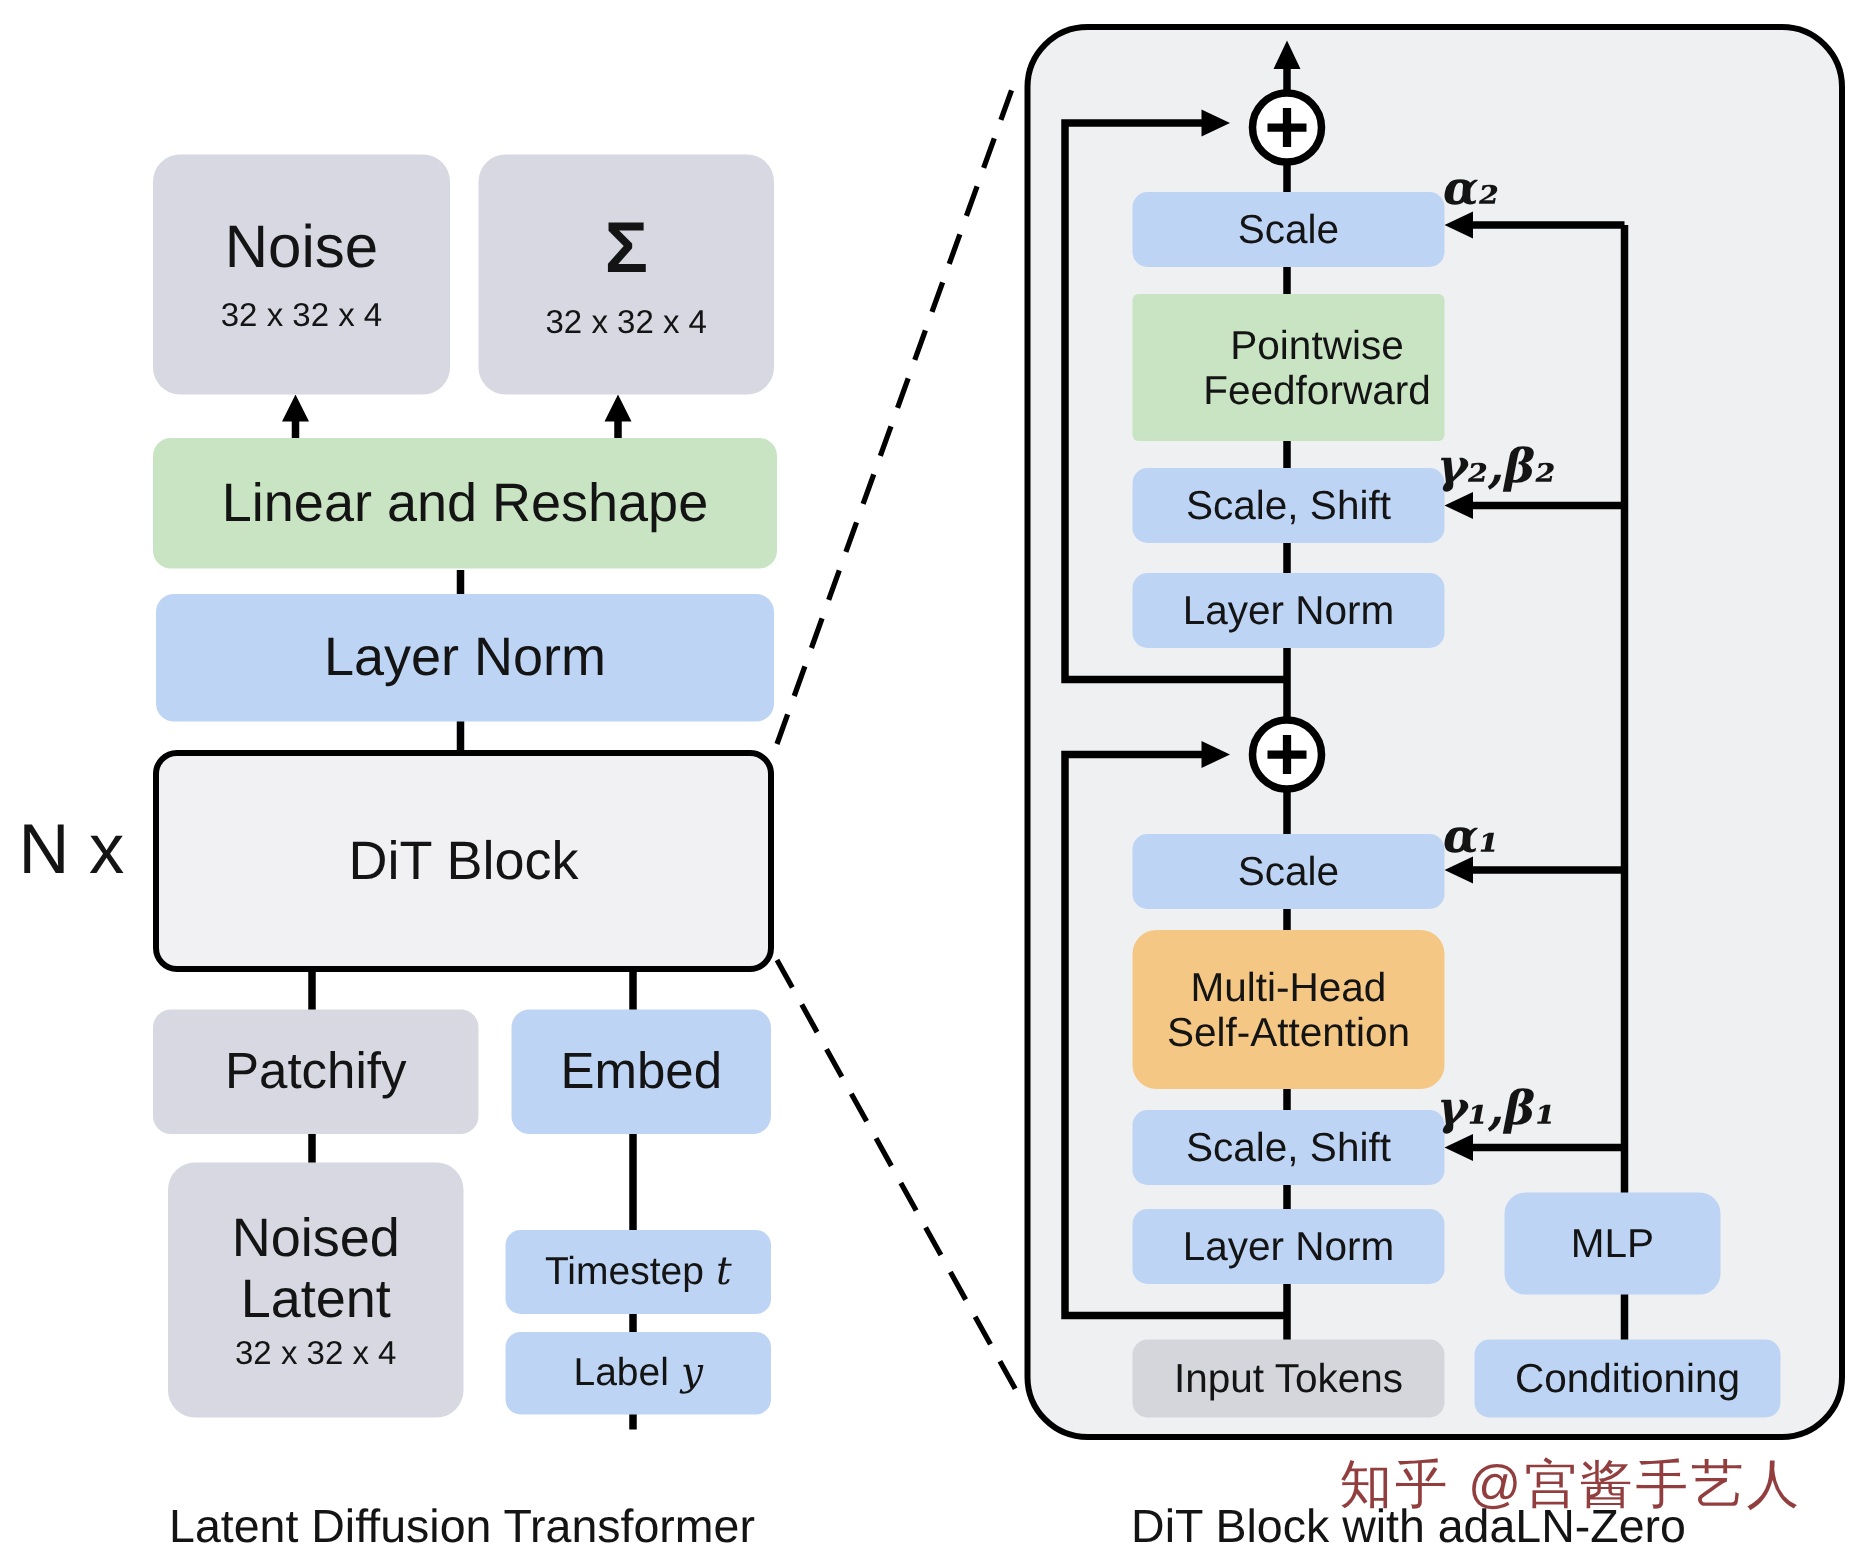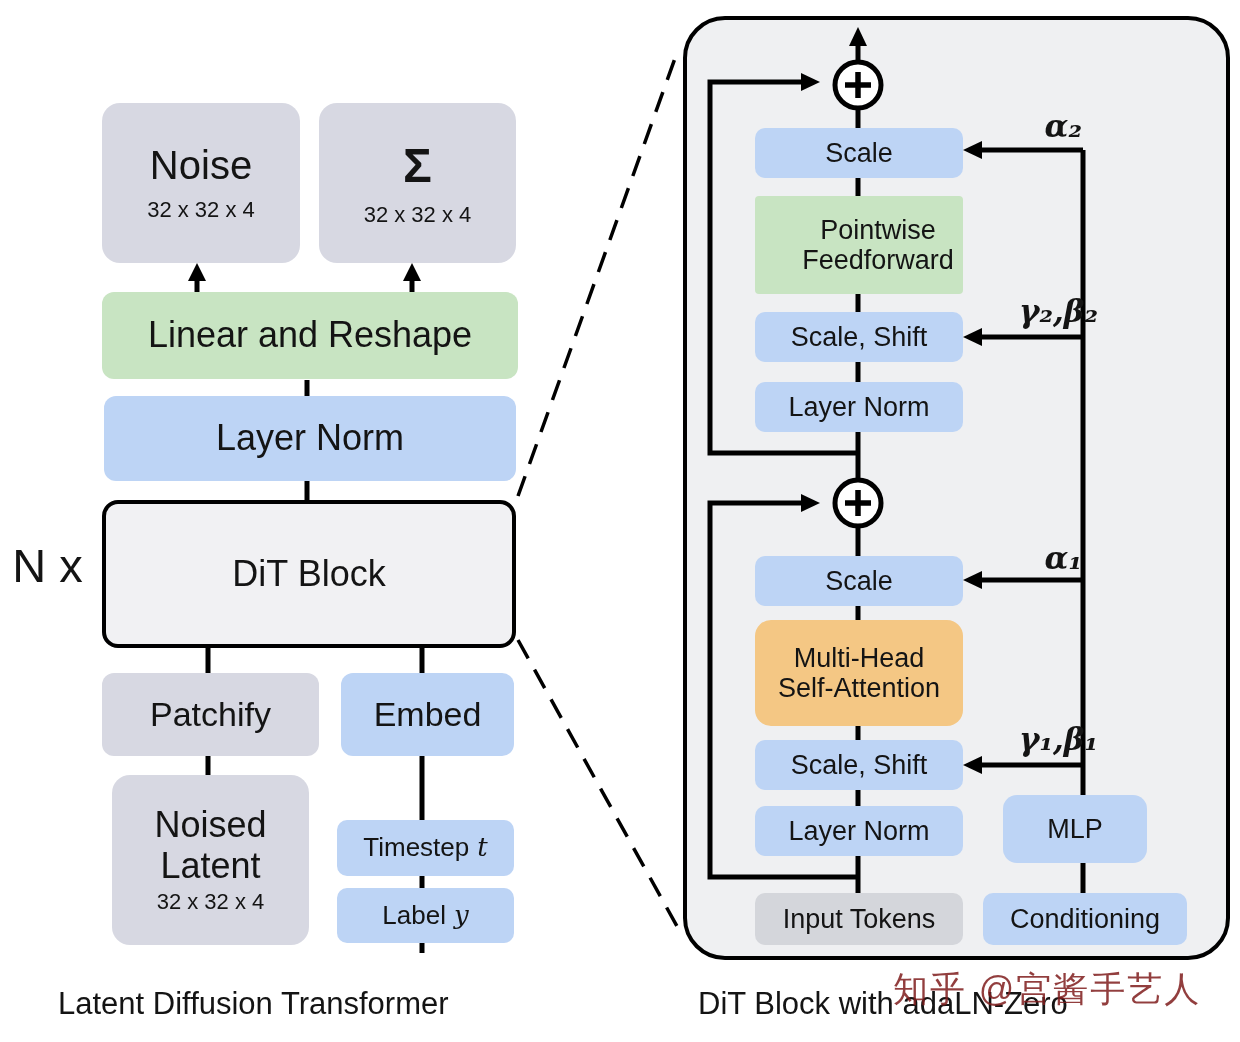--- a/index.html
+++ b/index.html
@@ -29,24 +29,24 @@
   .lbl-md{font-size:34px;}
   .lbl-sm{font-size:27px;}
   .lbl-xs{font-size:26px;}
   .dims{font-size:22px;margin-top:10px;}
   .sigma-glyph{font-size:48px;font-weight:700;}
   .nx{
     position:absolute;left:0px;top:538px;width:95px;text-align:center;
     font-size:47px;z-index:3;
   }
   .caption{
-    position:absolute;font-size:31px;z-index:3;
+    position:absolute;font-size:31px;text-align:center;z-index:3;margin-top:14px;
   }
   .greek{
-    position:absolute;z-index:3;text-align:right;
+    position:absolute;z-index:3;text-align:left;
     font-family:"DejaVu Serif", serif;font-style:italic;font-weight:700;font-size:31px;
   }
   .watermark{
     position:absolute;left:893px;top:966px;width:340px;z-index:5;
     font-size:35px;color:#7f1d1d;opacity:.85;letter-spacing:2px;white-space:nowrap;
   }
   .mathvar{font-family:"DejaVu Serif", serif;font-style:italic;margin-left:8px;}
   
   #box-noise{left:102px;top:103px;width:198px;height:160px;border-radius:18px;}
   #box-sigma{left:319px;top:103px;width:197px;height:160px;border-radius:18px;}

